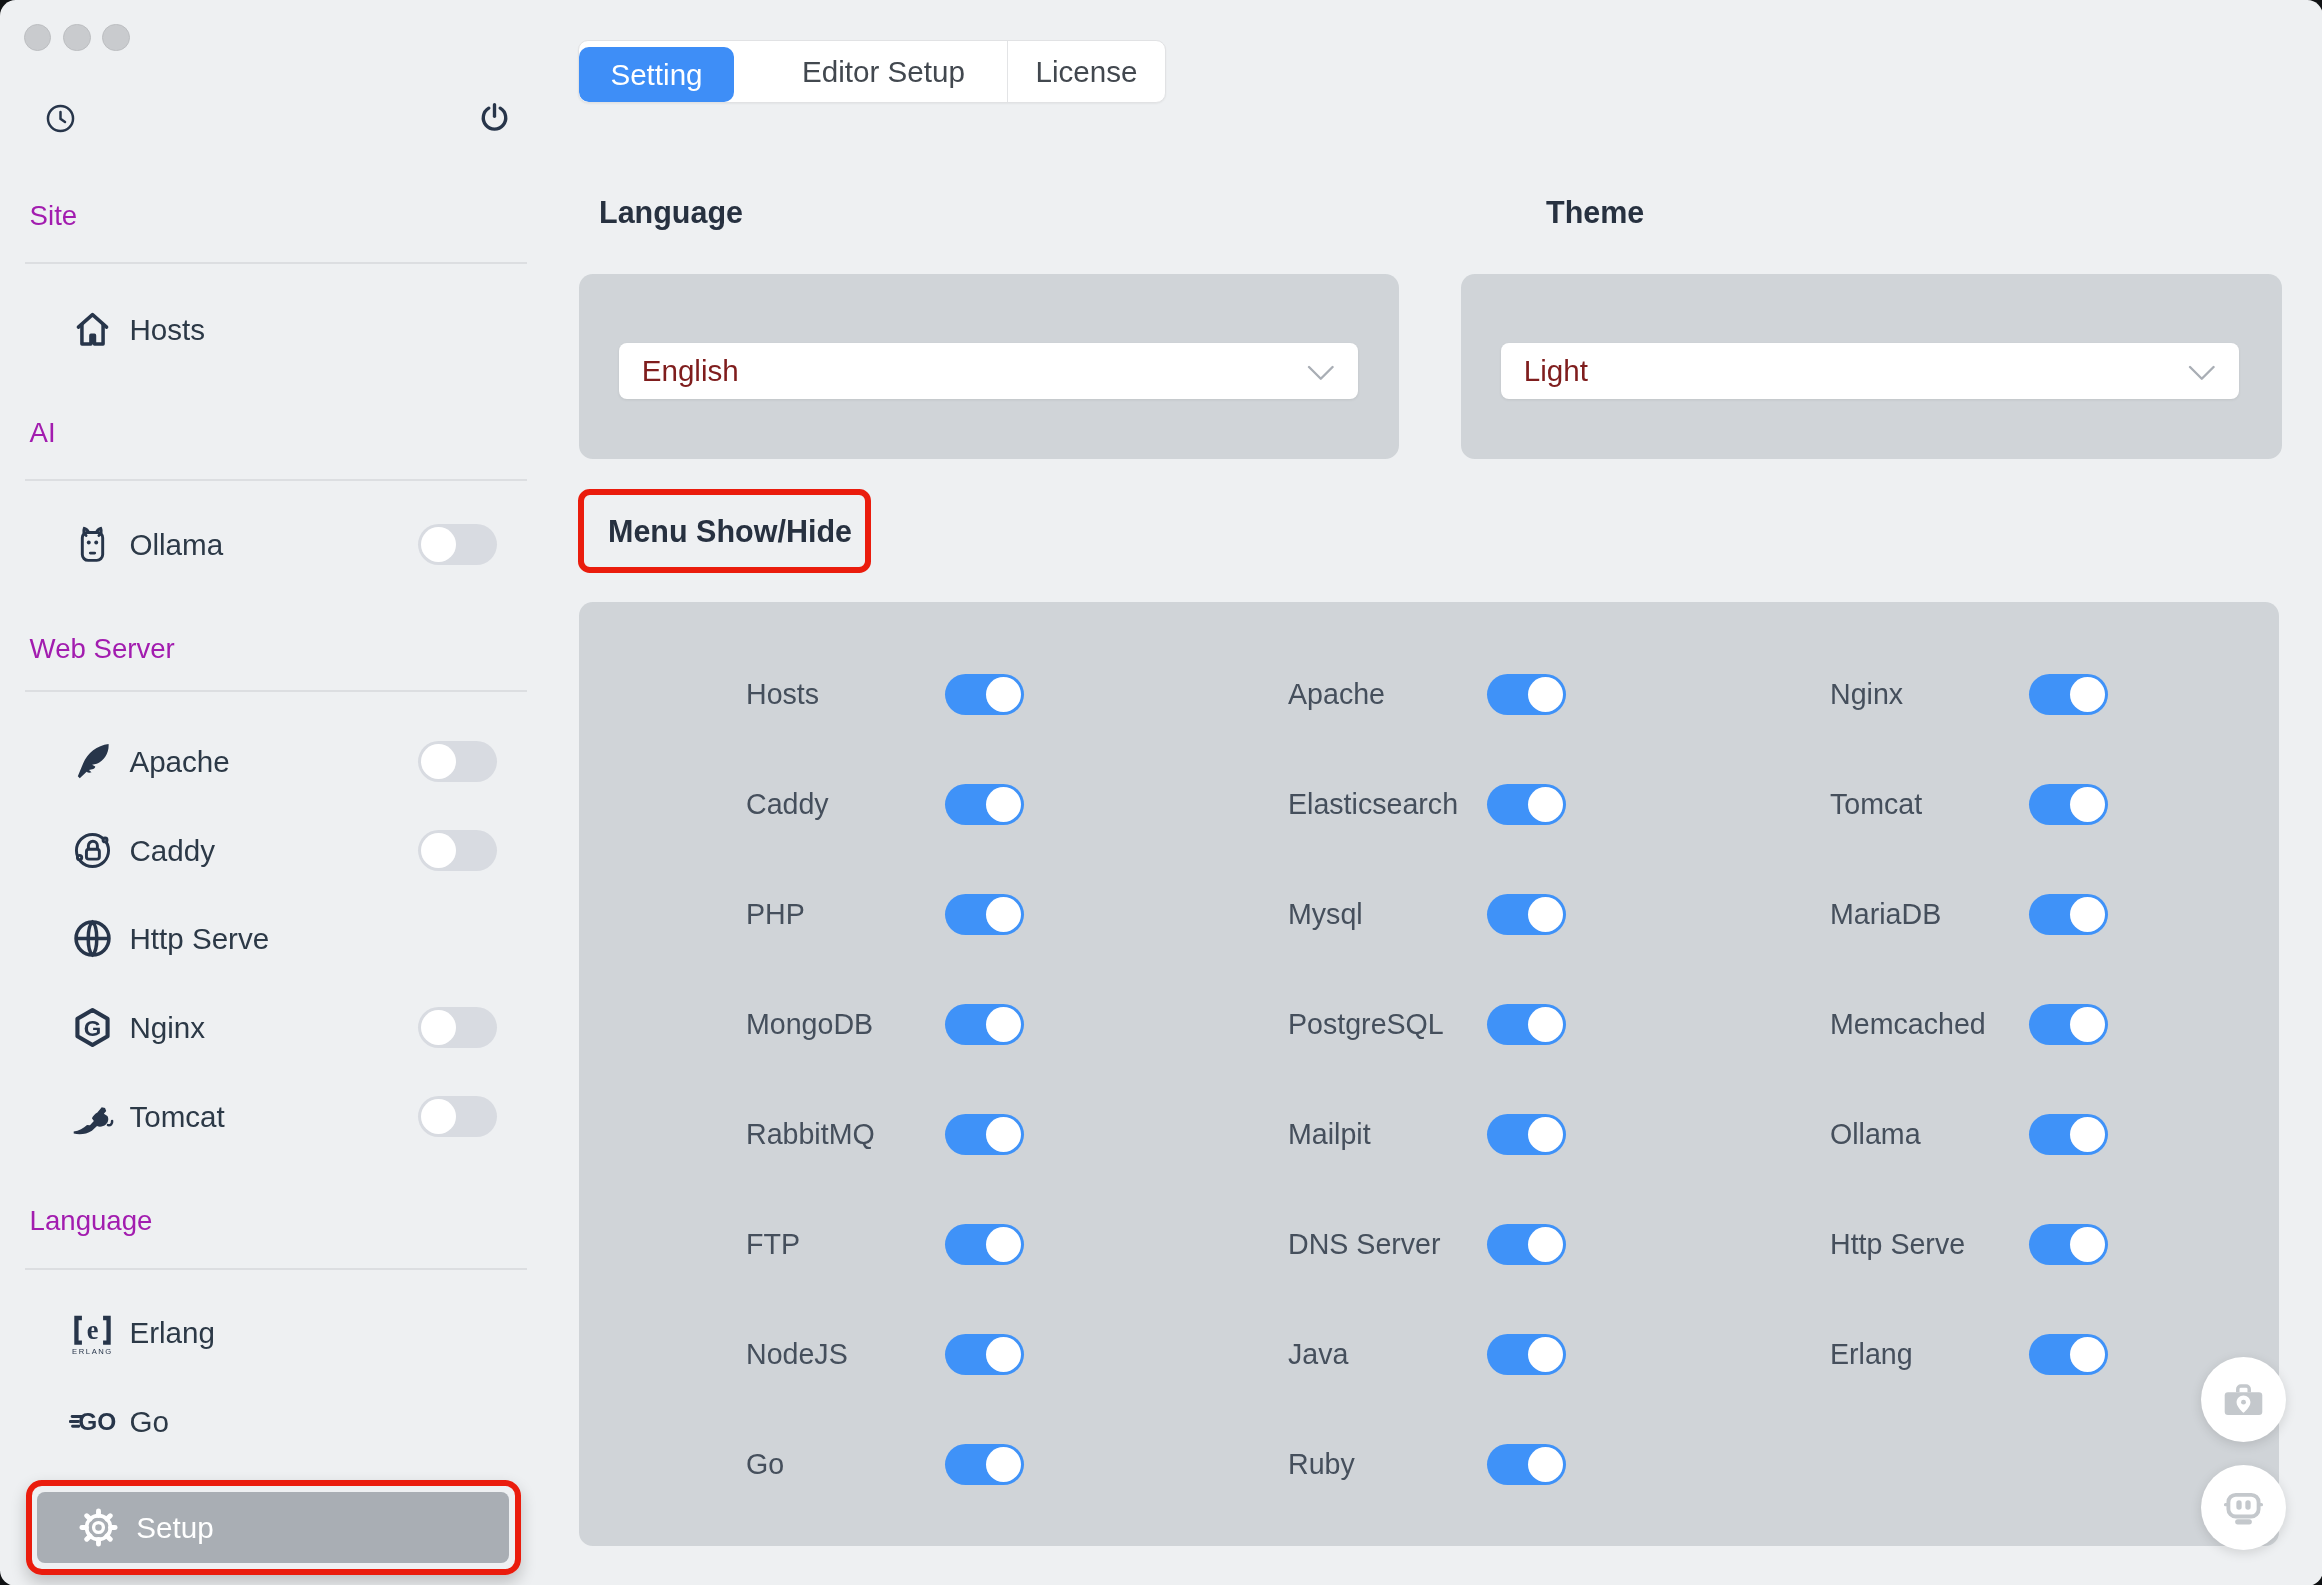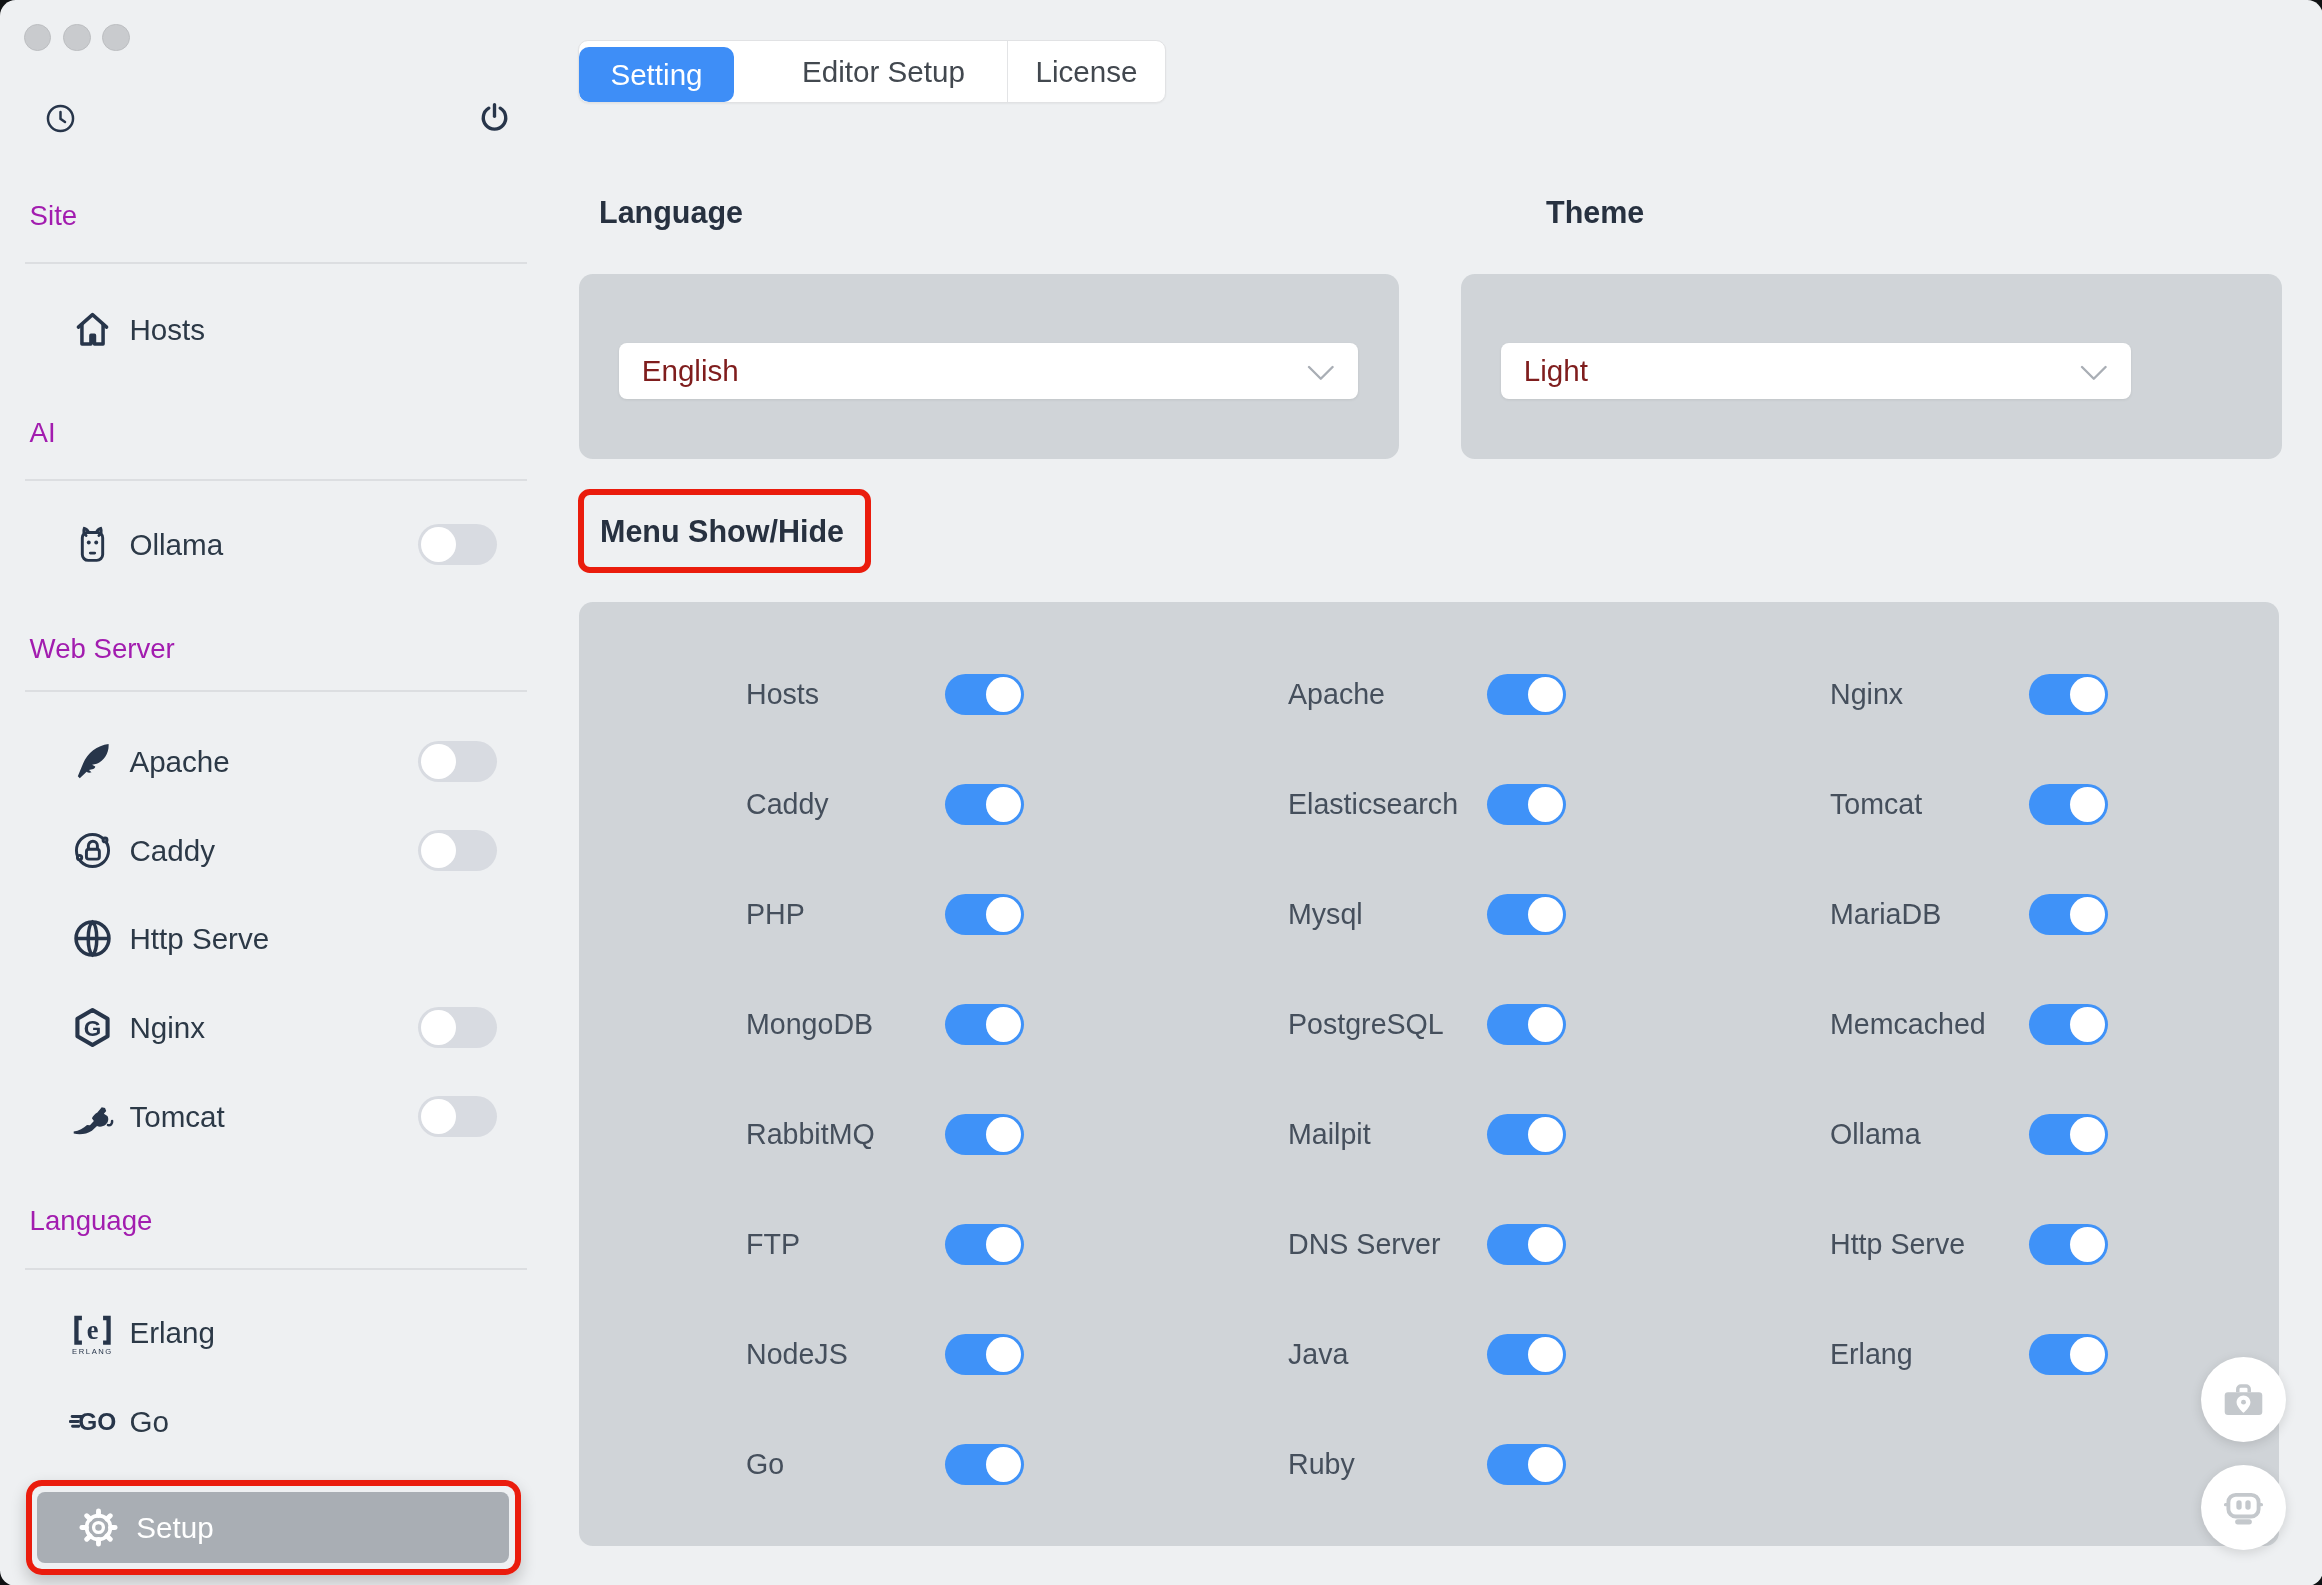--- a/index.html
+++ b/index.html
@@ -48,25 +48,25 @@
   .panel-h{position:absolute;font-size:30.5px;font-weight:700;color:#273140;line-height:39px;}
   #lang-h{left:599px;top:193px;}
   #theme-h{left:1546px;top:193px;}
   .panel{position:absolute;top:274px;height:185px;background:#d0d4d8;border-radius:13.8px;}
   #lang-panel{left:579px;width:820px;}
   #theme-panel{left:1461px;width:821px;}
   .select{position:absolute;left:40px;top:69px;height:56px;background:#ffffff;border-radius:7.9px;
     display:flex;align-items:center;font-size:29.6px;color:#7f1d1d;padding-left:22.7px;box-sizing:border-box;
     box-shadow:0 1px 3px rgba(0,0,0,.08);cursor:pointer;}
   #lang-select{width:739px;}
-  #theme-select{width:630px;}
+  #theme-select{width:738px;}
   .chev{position:absolute;right:23.6px;top:21.7px;width:27.6px;height:16.7px;}
   .menu-annotation{position:absolute;left:578px;top:489px;width:293px;height:84px;box-sizing:border-box;
     border:6.9px solid #ea1c0d;border-radius:11.8px;display:flex;align-items:center;}
-  .menu-annotation .panel-h{position:static;padding-left:16px;}
+  .menu-annotation .panel-h{position:static;padding-left:24px;}
   .mcard{position:absolute;left:579px;top:602px;width:1700px;height:944px;background:#d0d4d8;border-radius:13.8px;}
   .mgrid{position:absolute;left:167px;top:37px;display:grid;grid-template-columns:repeat(3,542px);grid-auto-rows:110px;}
   .mcell{display:flex;align-items:center;position:relative;}
   .mlabel{font-size:28.6px;color:#454f5c;}
   .mcell .toggle{position:absolute;left:199px;}
   
   .fab{position:absolute;width:85px;height:85px;border-radius:50%;background:#ffffff;
     display:flex;align-items:center;justify-content:center;box-shadow:0 3px 11.8px rgba(0,0,0,.13);cursor:pointer;}
   #fab-tools{left:2201px;top:1357px;}
   #fab-assistant{left:2201px;top:1465px;}

